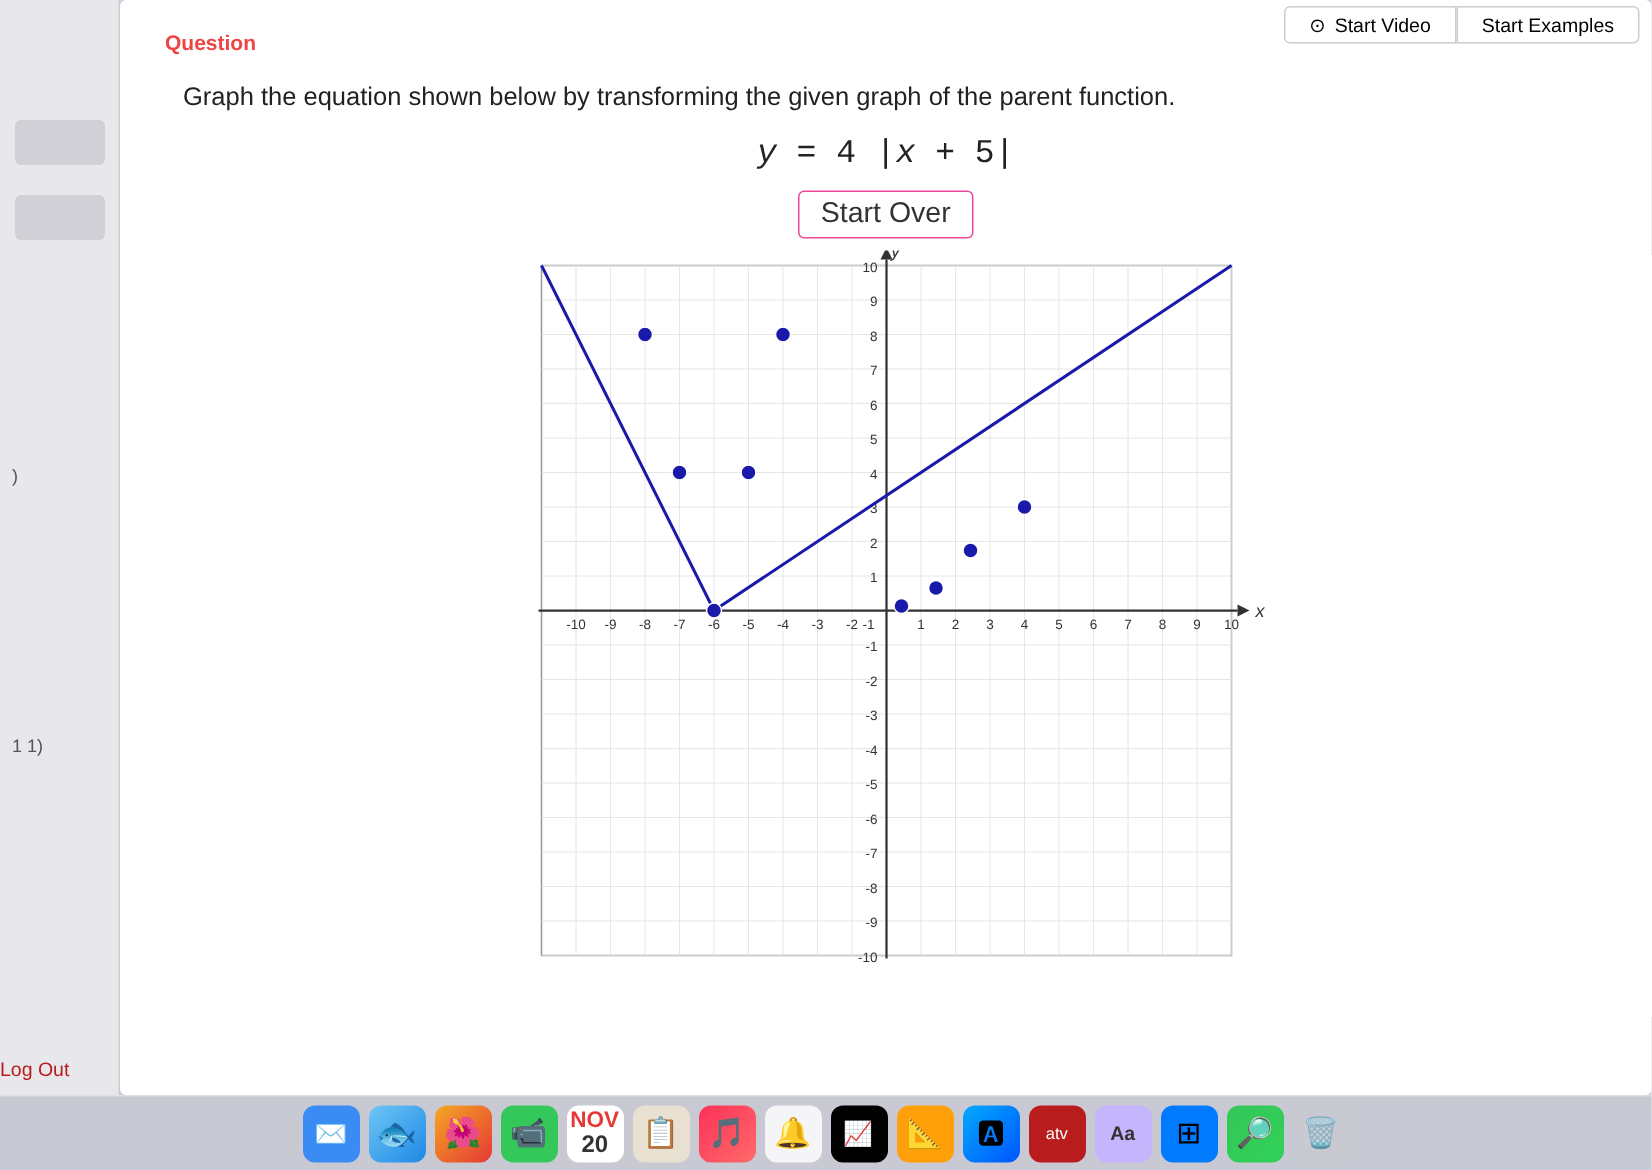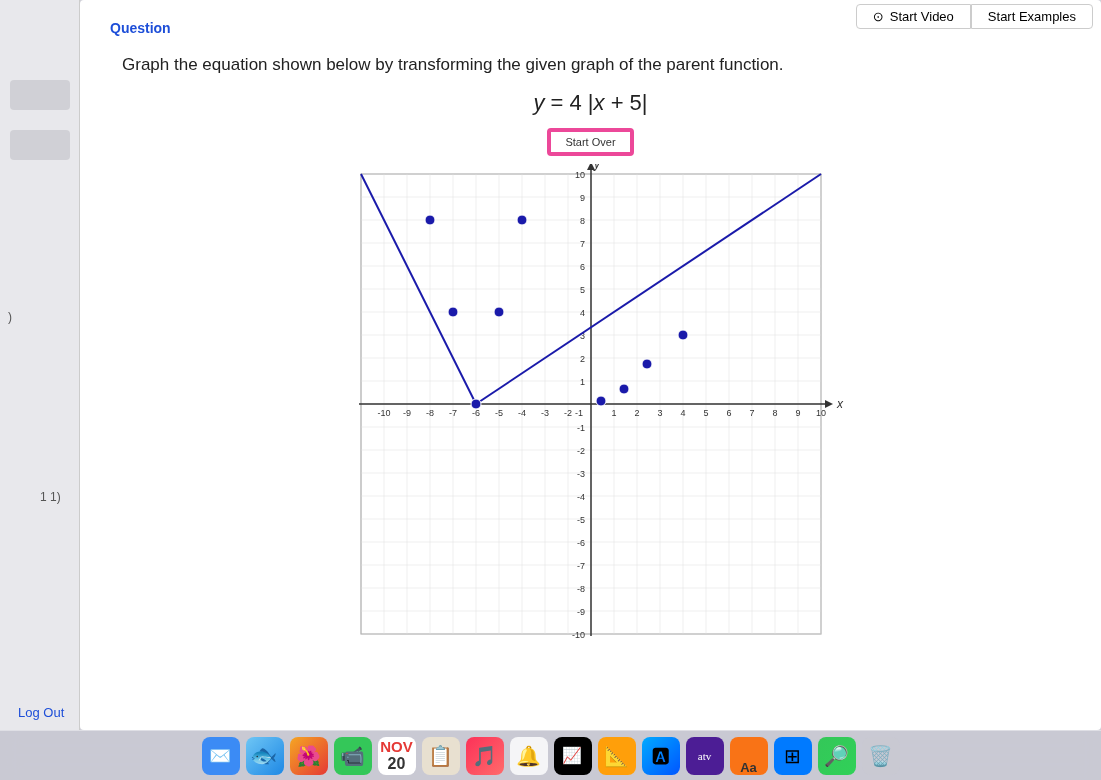--- a/index.html
+++ b/index.html
@@ -48,51 +48,52 @@
       right: 0;
       bottom: 50px;
       background: white;
       padding: 20px 30px;
       border-radius: 4px;
     }
 
     .question-label {
       font-size: 14px;
       font-weight: 600;
-      color: #1d4ed8;
+      color: #ef4444;
       margin-bottom: 16px;
     }
 
     .problem-text {
       font-size: 17px;
       color: #222;
       margin-bottom: 12px;
       line-height: 1.5;
       margin-left: 12px;
     }
 
     .equation {
       font-size: 22px;
       text-align: center;
       margin: 8px 0 12px 0;
       color: #222;
+      font-family: Liberation Mono, monospace;
     }
 
     .start-over-container {
       display: flex;
       justify-content: center;
       margin-bottom: 8px;
     }
 
     .start-over-btn {
       background: white;
-      border: 4px solid #ec4899;
+      border: 1px solid #ec4899;
       border-radius: 4px;
       padding: 4px 14px;
-      font-size: 11px;
+      font-size: 19px;
       cursor: pointer;
       color: #333;
     }
 
     
     .graph-container {
       display: flex;
       justify-content: center;
       margin-top: 4px;
     }
@@ -120,23 +121,23 @@
     .sidebar-item {
       width: 60px;
       height: 30px;
       background: #d0d0d6;
       border-radius: 4px;
     }
 
     .log-out {
       position: absolute;
       bottom: 60px;
-      left: 18px;
+      left: 0;
       font-size: 13px;
-      color: #1d4ed8;
+      color: #b91c1c;
       cursor: pointer;
     }
 
     
     .taskbar {
       position: absolute;
       bottom: 0;
       left: 0;
       right: 0;
       height: 50px;
@@ -161,37 +162,37 @@
       position: relative;
     }
 
     .dock-item.mail { background: #3b8bf5; }
     .dock-item.finder { background: linear-gradient(135deg, #6ec6f5, #1e88e5); }
     .dock-item.photos { background: linear-gradient(135deg, #f5a623, #e53935); }
     .dock-item.facetime { background: #34c759; }
     .dock-item.music { background: linear-gradient(135deg, #fc3158, #ff6b6b); }
     .dock-item.stocks { background: #000; color: #00e676; }
     .dock-item.appstore { background: linear-gradient(135deg, #0af, #0055ff); }
-    .dock-item.atv { background: #4c1d95; font-family: Liberation Serif, serif; }
-    .dock-item.font { background: #f97316; color: #333; font-size: 14px; font-weight: bold; align-items: flex-end; }
+    .dock-item.atv { background: #b91c1c; }
+    .dock-item.font { background: #c4b5fd; color: #333; font-size: 14px; font-weight: bold; }
     .dock-item.grid { background: #007aff; }
     .dock-item.trash { background: rgba(200,200,210,0.5); }
     .dock-item.date { background: white; font-size: 11px; font-weight: bold; color: #333; flex-direction: column; gap: 0; }
     .dock-item.date .month { font-size: 15px; color: #e53935; font-weight: 700; text-transform: uppercase; }
     .dock-item.date .day { font-size: 16px; font-weight: bold; color: #333; }
 
     
     .side-label {
       position: absolute;
       left: 8px;
       font-size: 12px;
       color: #555;
     }
     .side-label-11 { top: 310px; }
-    .side-label-1 { top: 490px; margin-left: 32px; }
+    .side-label-1 { top: 490px; }
   </style>
 </head>
 <body>
 
 <div class="top-bar">
   <button class="top-bar-btn">
     <span>⊙</span>
     <span>Start Video</span>
   </button>
   <button class="top-bar-btn">

